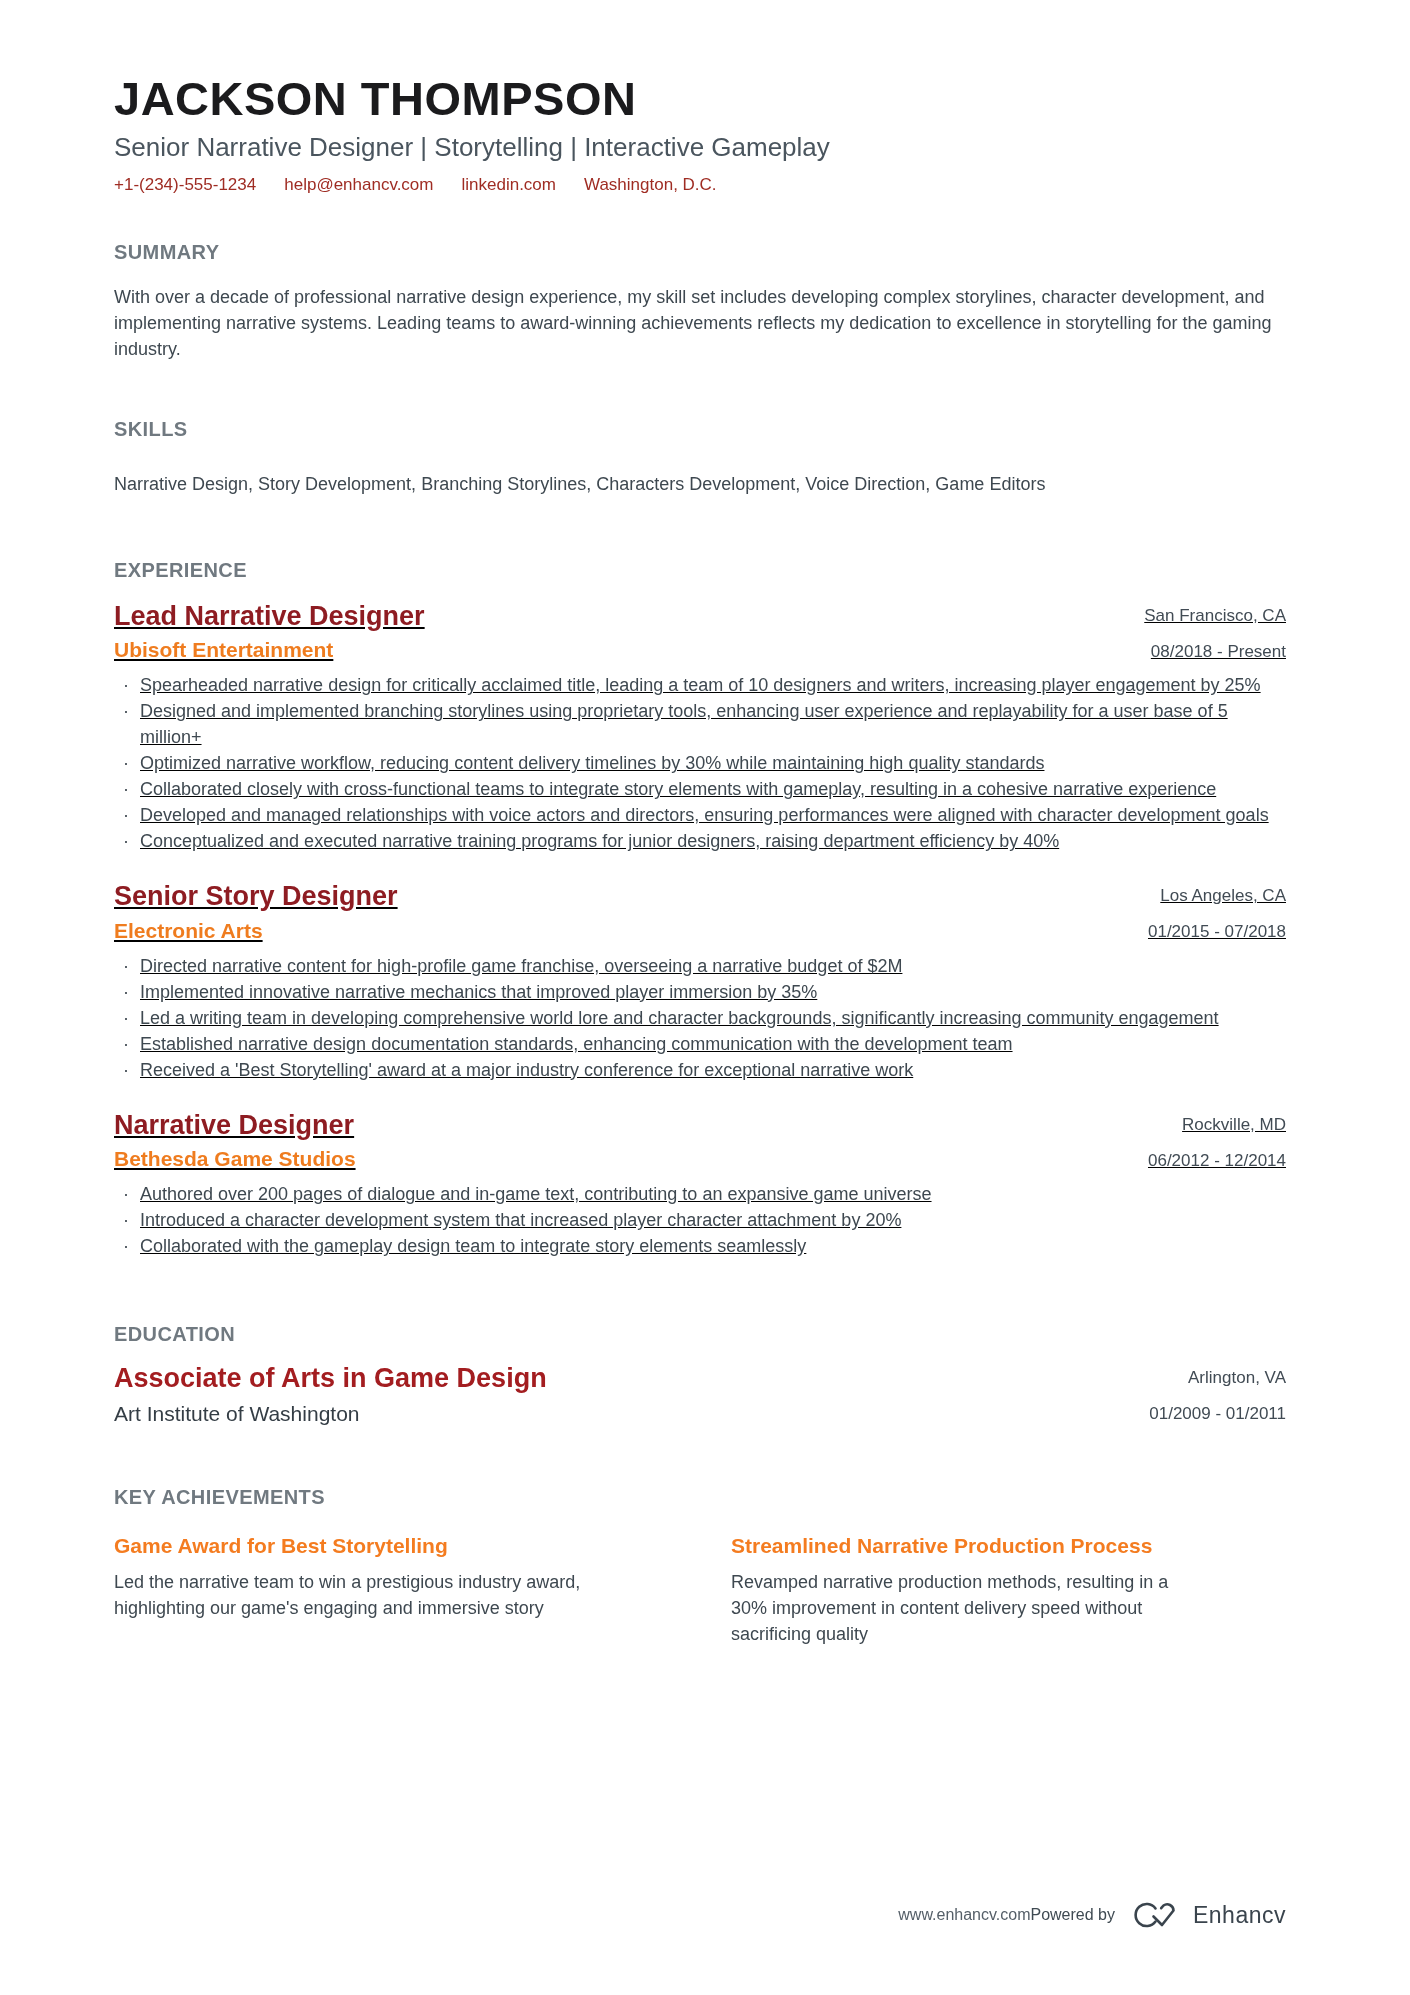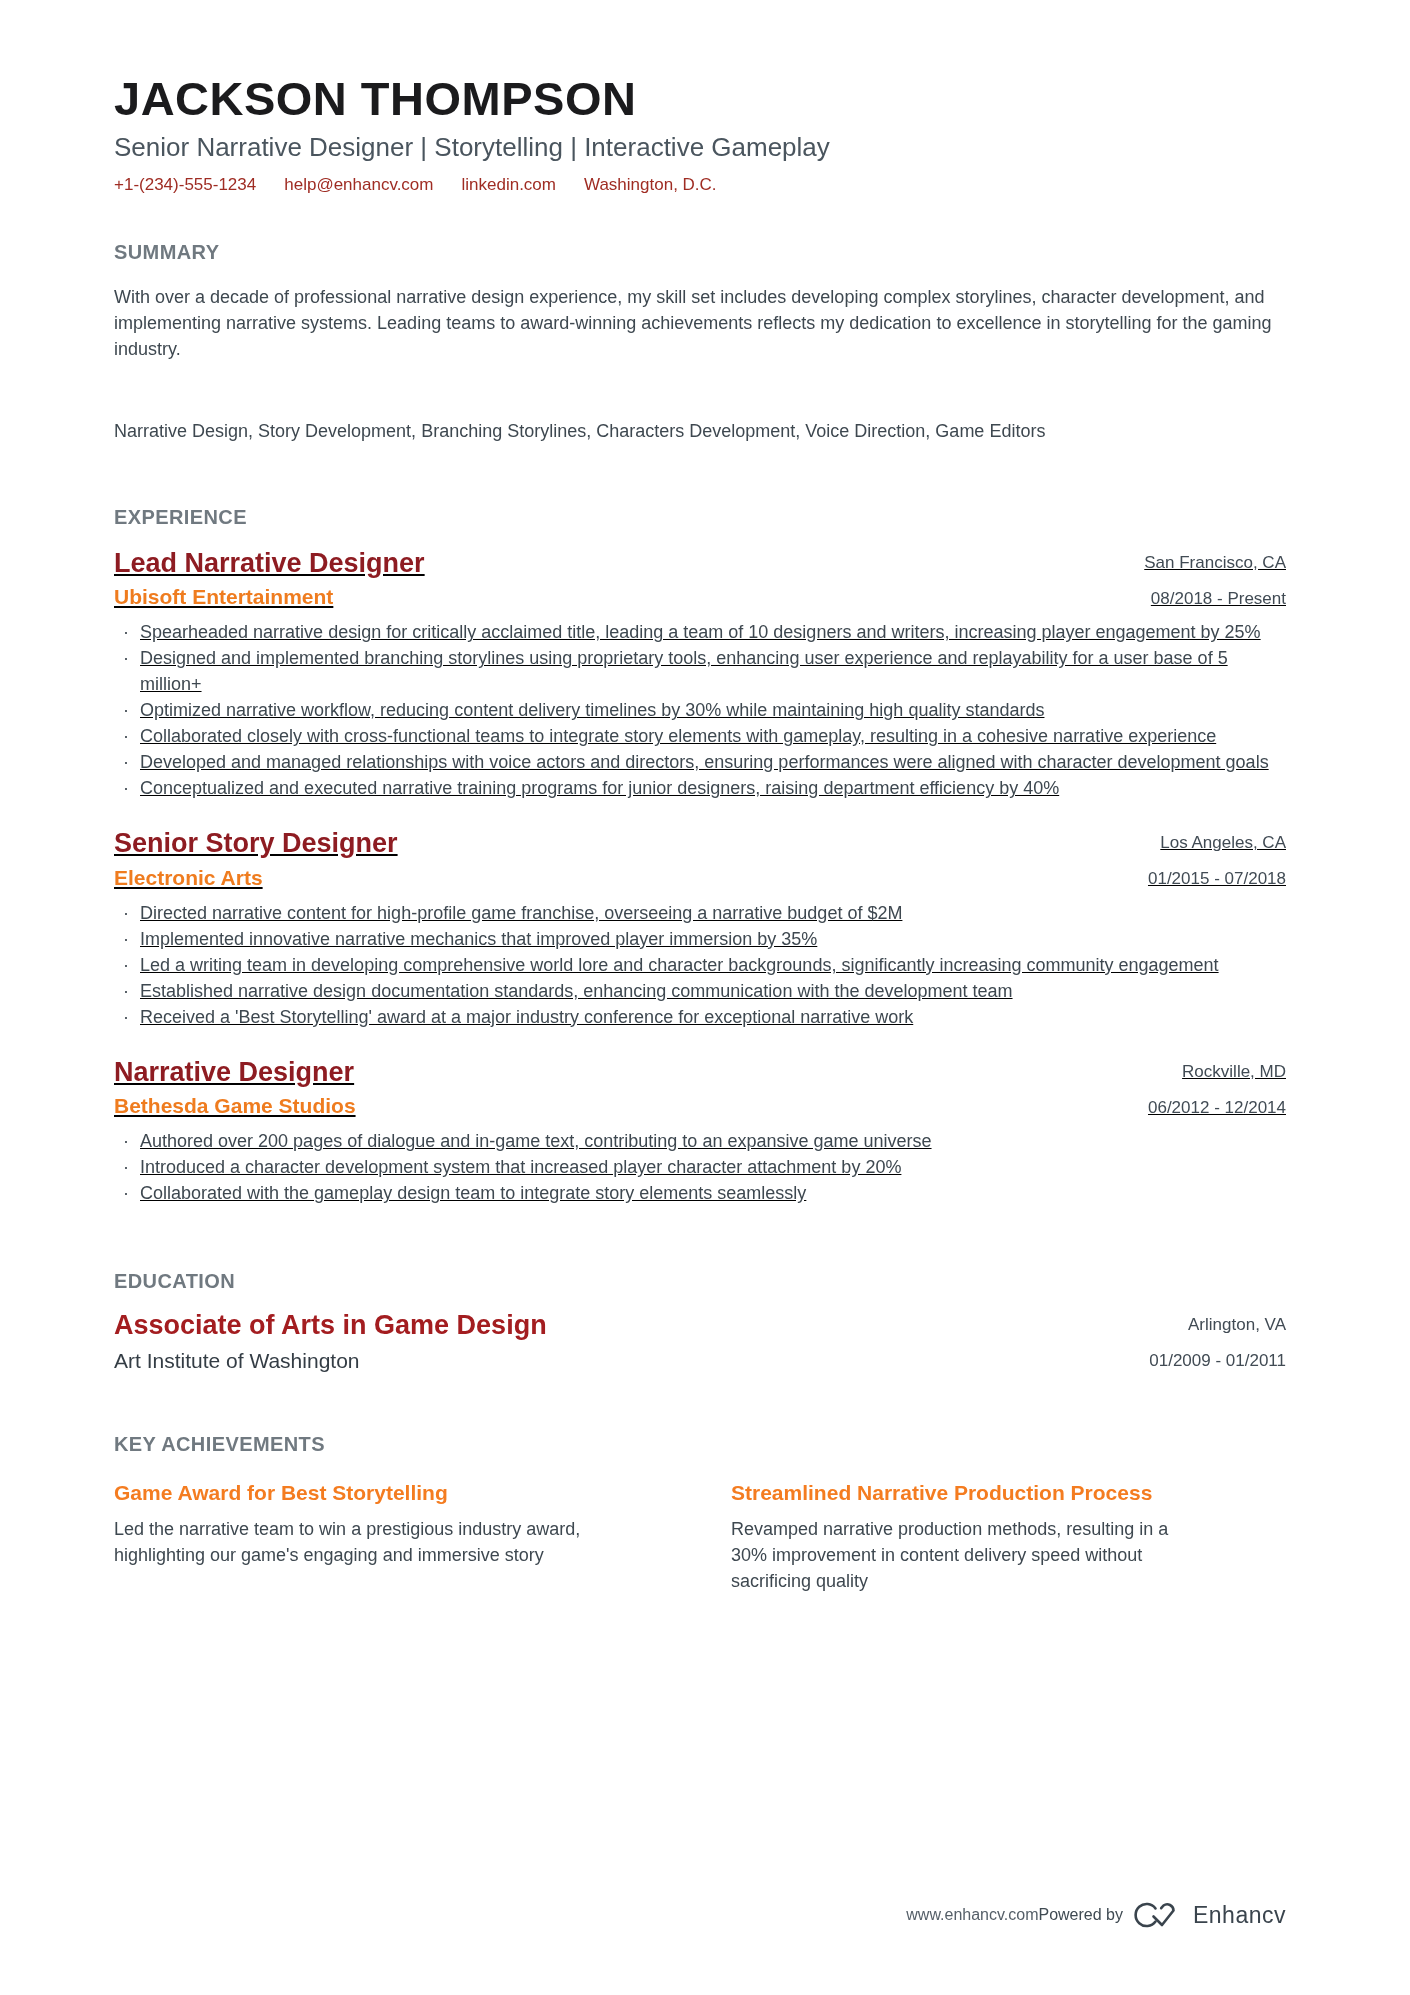--- a/index.html
+++ b/index.html
@@ -134,21 +134,21 @@
   .footer {
     position: absolute;
     left: 86px;
     right: 86px;
     top: 1898px;
     display: flex;
     justify-content: flex-end;
     align-items: center;
   }
   .site-link { font-size: 16px; color: #555f68; text-decoration: none; }
-  .powered { display: flex; align-items: center; gap: 8px; }
+  .powered { display: flex; align-items: center; gap: 16px; }
   .powered-label { font-size: 16px; color: #3f4a52; }
   .brand-wrap { display: flex; align-items: center; gap: 10px; }
   .brand-name {
     font-size: 23px;
     font-weight: 300;
     color: #3a444d;
     letter-spacing: 0.5px;
   }
   .cv-mark { display: block; }
 </style>
@@ -168,20 +168,21 @@
           <span class="contact-item">Washington, D.C.</span>
         </div>
     </div>
 
     <div class="sec-summary">
       <div class="sec-h">SUMMARY</div>
       <div class="body-text summary-text">With over a decade of professional narrative design experience, my skill set includes developing complex storylines, character development, and implementing narrative systems. Leading teams to award-winning achievements reflects my dedication to excellence in storytelling for the gaming industry.</div>
     </div>
 
     <div class="sec-skills">
+      <div class="sec-h">SKILLS</div>
       <div class="body-text skills-text">Narrative Design, Story Development, Branching Storylines, Characters Development, Voice Direction, Game Editors</div>
     </div>
 
     <div class="sec-exp">
       <div class="sec-h">EXPERIENCE</div>
       <div>
           <div class="job">
             <div class="entry-head">
               <div>
                 <div class="job-title">Lead Narrative Designer</div>

